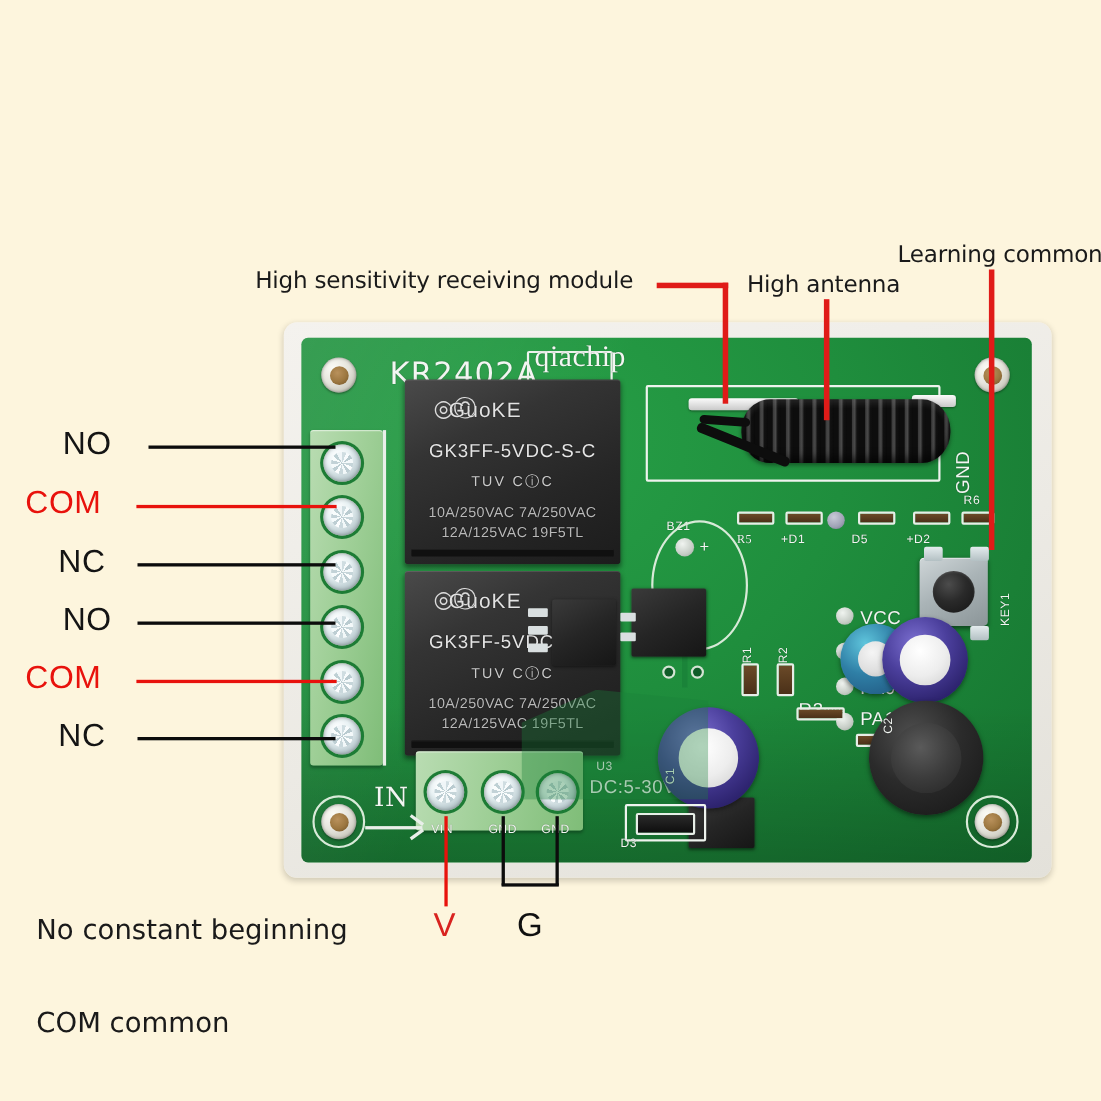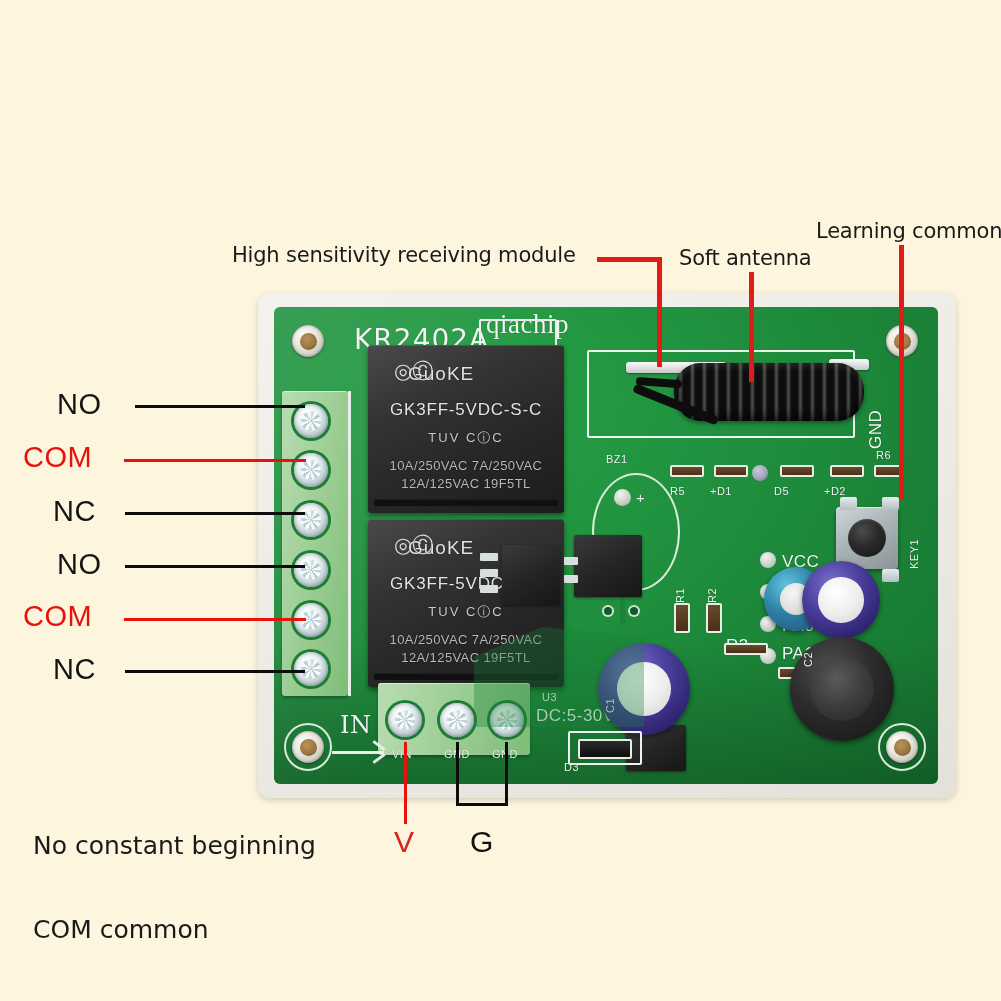--- a/index.html
+++ b/index.html
@@ -348,29 +348,29 @@
     <div class="silk" style="left:170px; top:441px;">GND</div>
     <div class="silk" style="left:218px; top:441px;">GND</div>
 
     <div class="silk" style="left:66px; top:404px; font-size:24px; font-family:'DejaVu Serif',serif;">IN</div>
     <div class="silkline" style="left:58px; top:444px; width:52px; height:3px;"></div>
     <div class="silkline" style="left:98px; top:437px; width:14px; height:3px; transform:rotate(36deg);"></div>
     <div class="silkline" style="left:98px; top:450px; width:14px; height:3px; transform:rotate(-36deg);"></div>
 
     <div class="silk mid" style="left:262px; top:399px;">DC:5-30V</div>
 
-    <div class="silk" style="left:332px; top:146px;">BZ1</div>
+    <div class="silk" style="left:332px; top:166px;">BZ1</div>
     <div class="screwring" style="left:318px; top:166px; width:88px; height:118px; border-radius:50%;"></div>
     <div class="pad" style="left:340px; top:182px; width:17px;height:17px;"></div>
     <div class="silk" style="left:362px; top:182px; font-size:15px;">+</div>
     <div class="pad" style="left:340px; top:250px; width:17px;height:17px;"></div>
     <div class="trace" style="left:346px; top:264px; width:5px; height:54px;"></div>
 
     <div class="res" style="left:396px; top:158px; width:34px;"></div>
-    <div class="silk" style="left:396px; top:178px;">R5</div>
+    <div class="silk" style="left:396px; top:178px;font-family:Liberation Serif, serif;">R5</div>
     <div class="res" style="left:440px; top:158px; width:34px;"></div>
     <div class="silk" style="left:436px; top:178px;">+D1</div>
     <div class="res" style="left:506px; top:158px; width:34px;"></div>
     <div class="silk" style="left:500px; top:178px;">D5</div>
     <div class="res" style="left:556px; top:158px; width:34px;"></div>
     <div class="silk" style="left:550px; top:178px;">+D2</div>
     <div class="res" style="left:600px; top:158px; width:30px;"></div>
     <div class="silk" style="left:602px; top:142px;">R6</div>
     <div class="pad" style="left:478px; top:158px; width:16px;height:16px; background:radial-gradient(circle at 38% 32%,#c9cad8 0%,#9fa2b6 60%,#6e7186 100%);"></div>
 
@@ -426,21 +426,21 @@
   </div>
 
   <div class="redline h" style="left:597px; top:257px; width:65px;"></div>
   <div class="redline v" style="left:657px; top:257px; height:110px;"></div>
 
   <div class="redline v" style="left:749px; top:272px; height:110px;"></div>
 
   <div class="redline v" style="left:899px; top:245px; height:255px;"></div>
 
   <div class="callout" style="left:232px; top:243px;">High sensitivity receiving module</div>
-  <div class="callout" style="left:679px; top:246px;">Soft antenna</div>
+  <div class="callout" style="left:679px; top:246px;">High antenna</div>
   <div class="callout" style="left:816px; top:219px;">Learning common</div>
 
   <div class="lead h" style="left:135px; top:405px; width:170px;"></div>
   <div class="term-label no" style="left:57px; top:388px;">NO</div>
 
   <div class="lead h red" style="left:124px; top:459px; width:182px;"></div>
   <div class="term-label com" style="left:23px; top:441px;">COM</div>
 
   <div class="lead h" style="left:125px; top:512px; width:180px;"></div>
   <div class="term-label nc" style="left:53px; top:495px;">NC</div>

